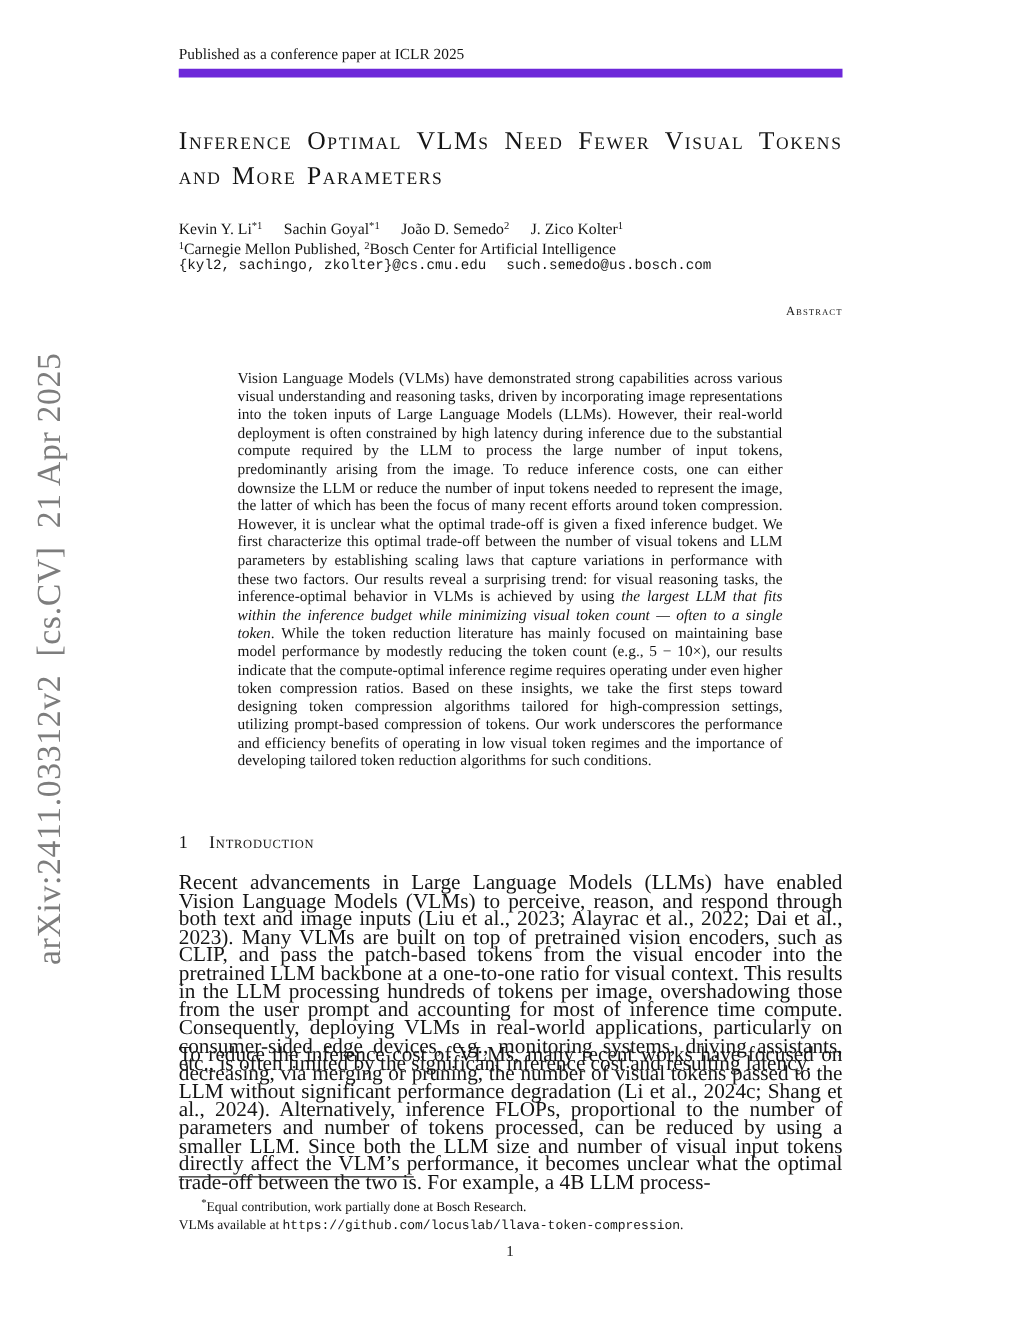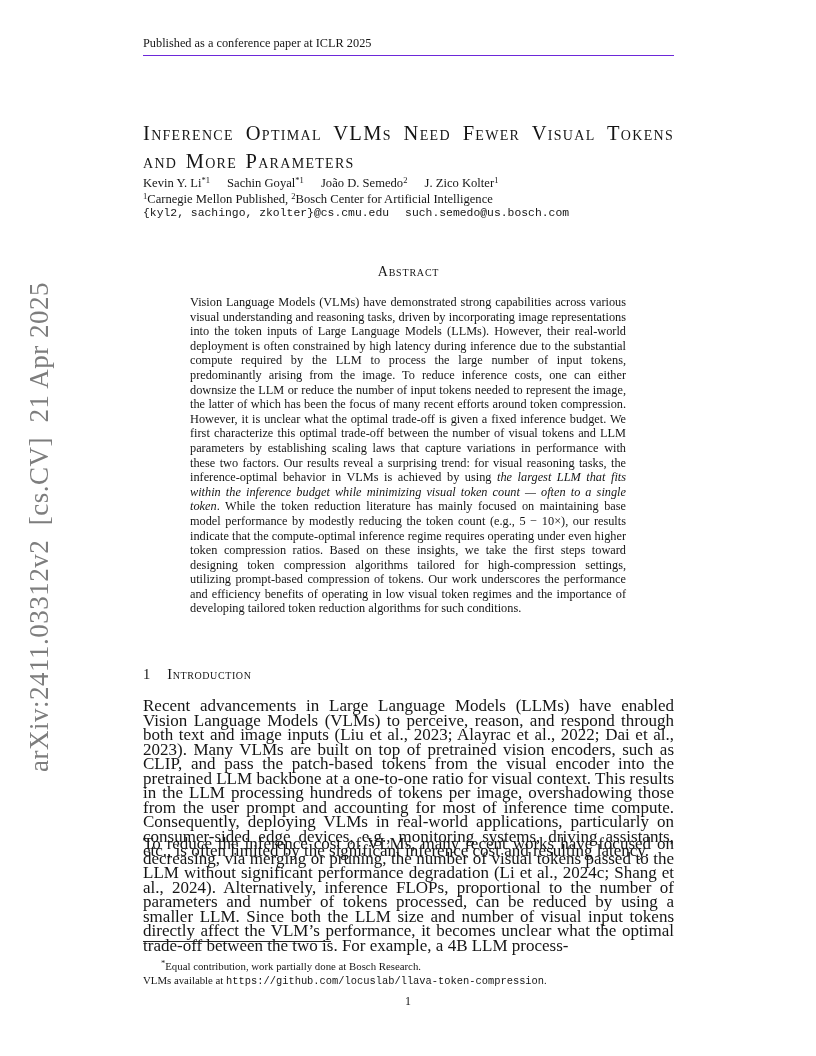--- a/index.html
+++ b/index.html
@@ -27,36 +27,35 @@
   }
 
   
   .header {
     position: absolute;
     left: 143px;
     top: 36px;
     width: 531px;
     font-size: 12.3px;
     padding-bottom: 4px;
-    border-bottom: 1px solid #6d28d9;
+    border-bottom: 7px solid #6d28d9;
   }
 
   
   .title {
     position: absolute;
     left: 143px;
     top: 99px;
     width: 531px;
     font-size: 20.5px;
     line-height: 28px;
     font-variant: small-caps;
     letter-spacing: 1.3px;
     word-spacing: 2px;
     text-align: justify;
-    margin-top: 20px;
   }
 
   
   .authors {
     position: absolute;
     left: 143px;
     top: 176px;
     width: 531px;
     font-size: 12.6px;
     font-weight: normal;
@@ -85,25 +84,25 @@
     font-family: "Liberation Mono", "DejaVu Sans Mono", monospace;
     font-size: 11.4px;
     white-space: nowrap;
   }
   .emails .email-bosch { margin-left: 16px; }
 
   
   .abstract-heading {
     position: absolute;
     left: 143px;
-    top: 264px;
-    width: 531px;
-    text-align: center;
+    top: 244px;
+    width: 531px;
+    text-align: right;
     font-variant: small-caps;
-    font-size: 14px;
+    font-size: 10px;
     letter-spacing: 0.8px;
   }
   .abstract-body {
     position: absolute;
     left: 190px;
     top: 295px;
     width: 436px;
     font-size: 12.3px;
     line-height: 14.6px;
     text-align: justify;

